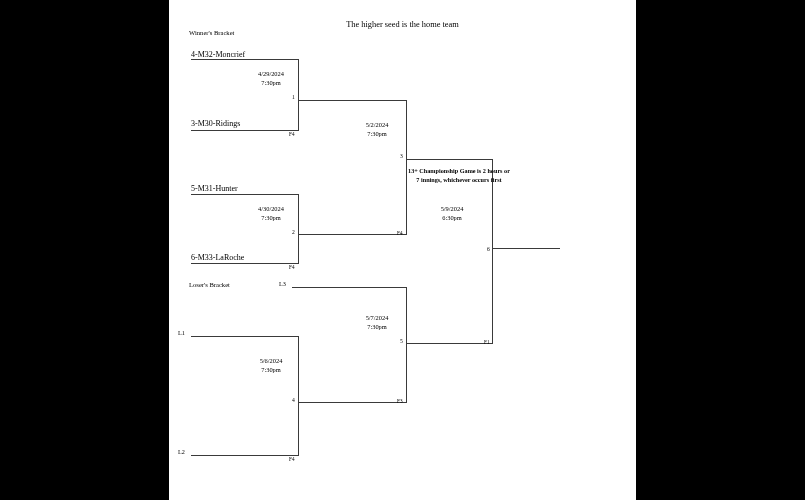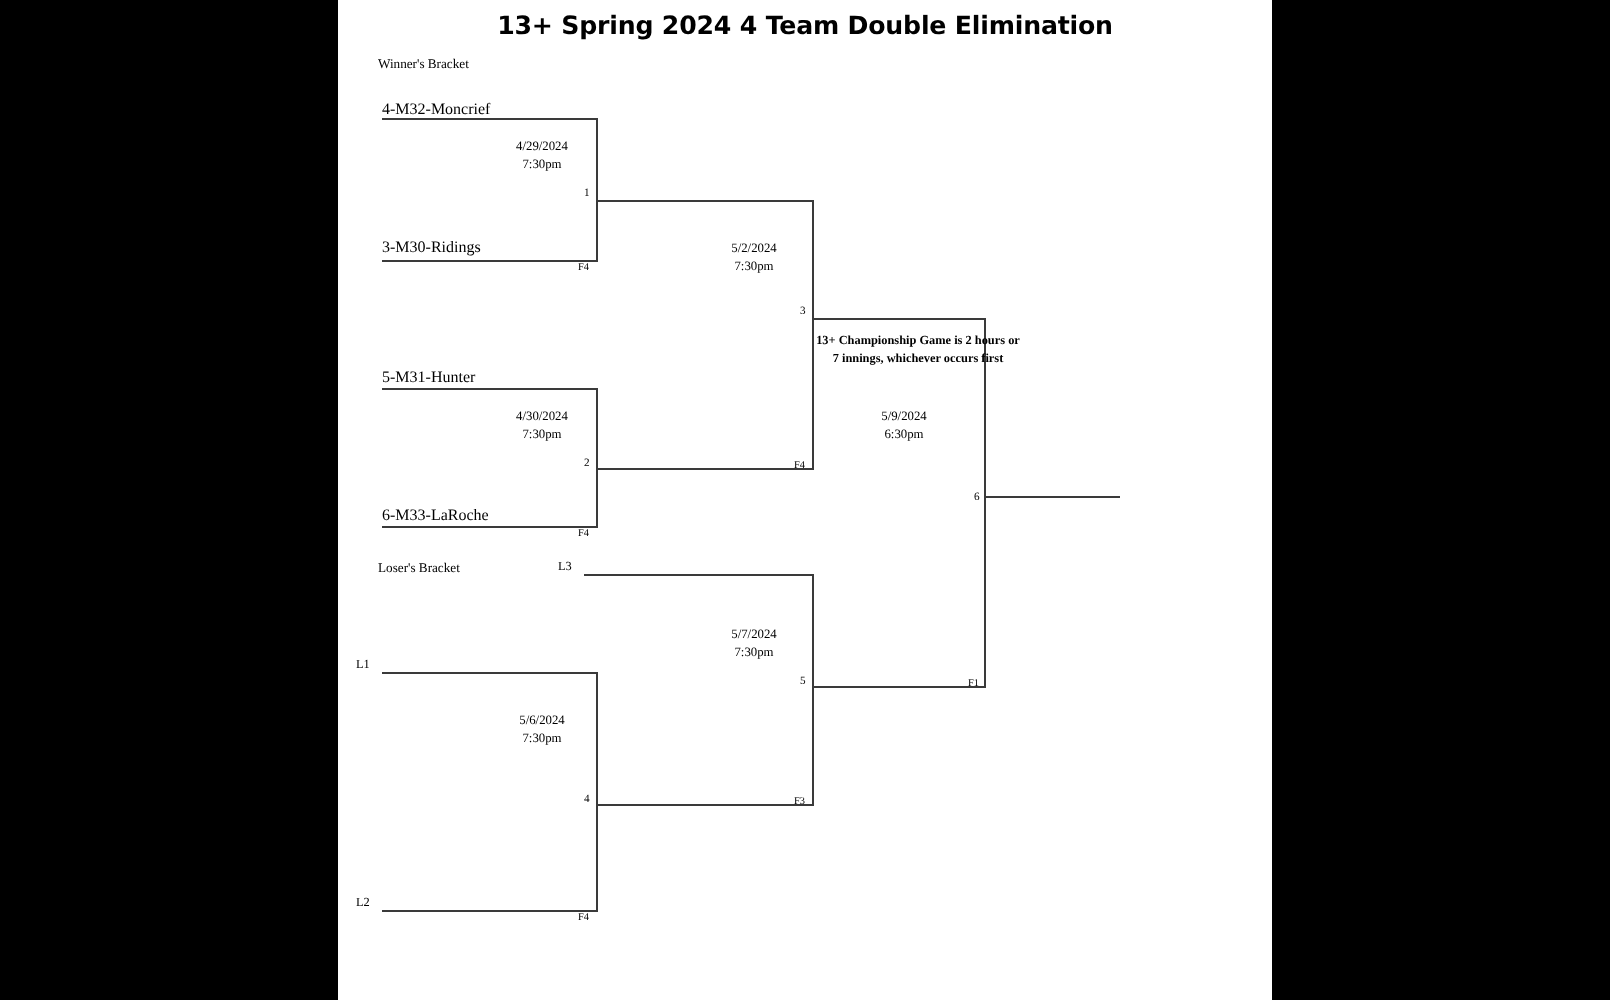--- a/index.html
+++ b/index.html
@@ -94,21 +94,21 @@
     text-align: center;
     line-height: 1.5;
     width: 104px;
   }
 </style>
 </head>
 <body>
 
 <div id="page">
 
-  <div class="title">13+ Spring 2024 4 Team Double Elimination</div>
+  <div class="subtitle">The higher seed is the home team</div>
 
   <div class="bracket-label" style="left:20px; top:29px;">Winner's Bracket</div>
   <div class="bracket-label" style="left:20px; top:281px;">Loser's Bracket</div>
 
   <div class="team" style="left:22px; top:50px;">4-M32-Moncrief</div>
   <div class="line h" style="left:22px; top:59px; width:107px;"></div>
 
   <div class="team" style="left:22px; top:119px;">3-M30-Ridings</div>
   <div class="line h" style="left:22px; top:130px; width:107px;"></div>
 

